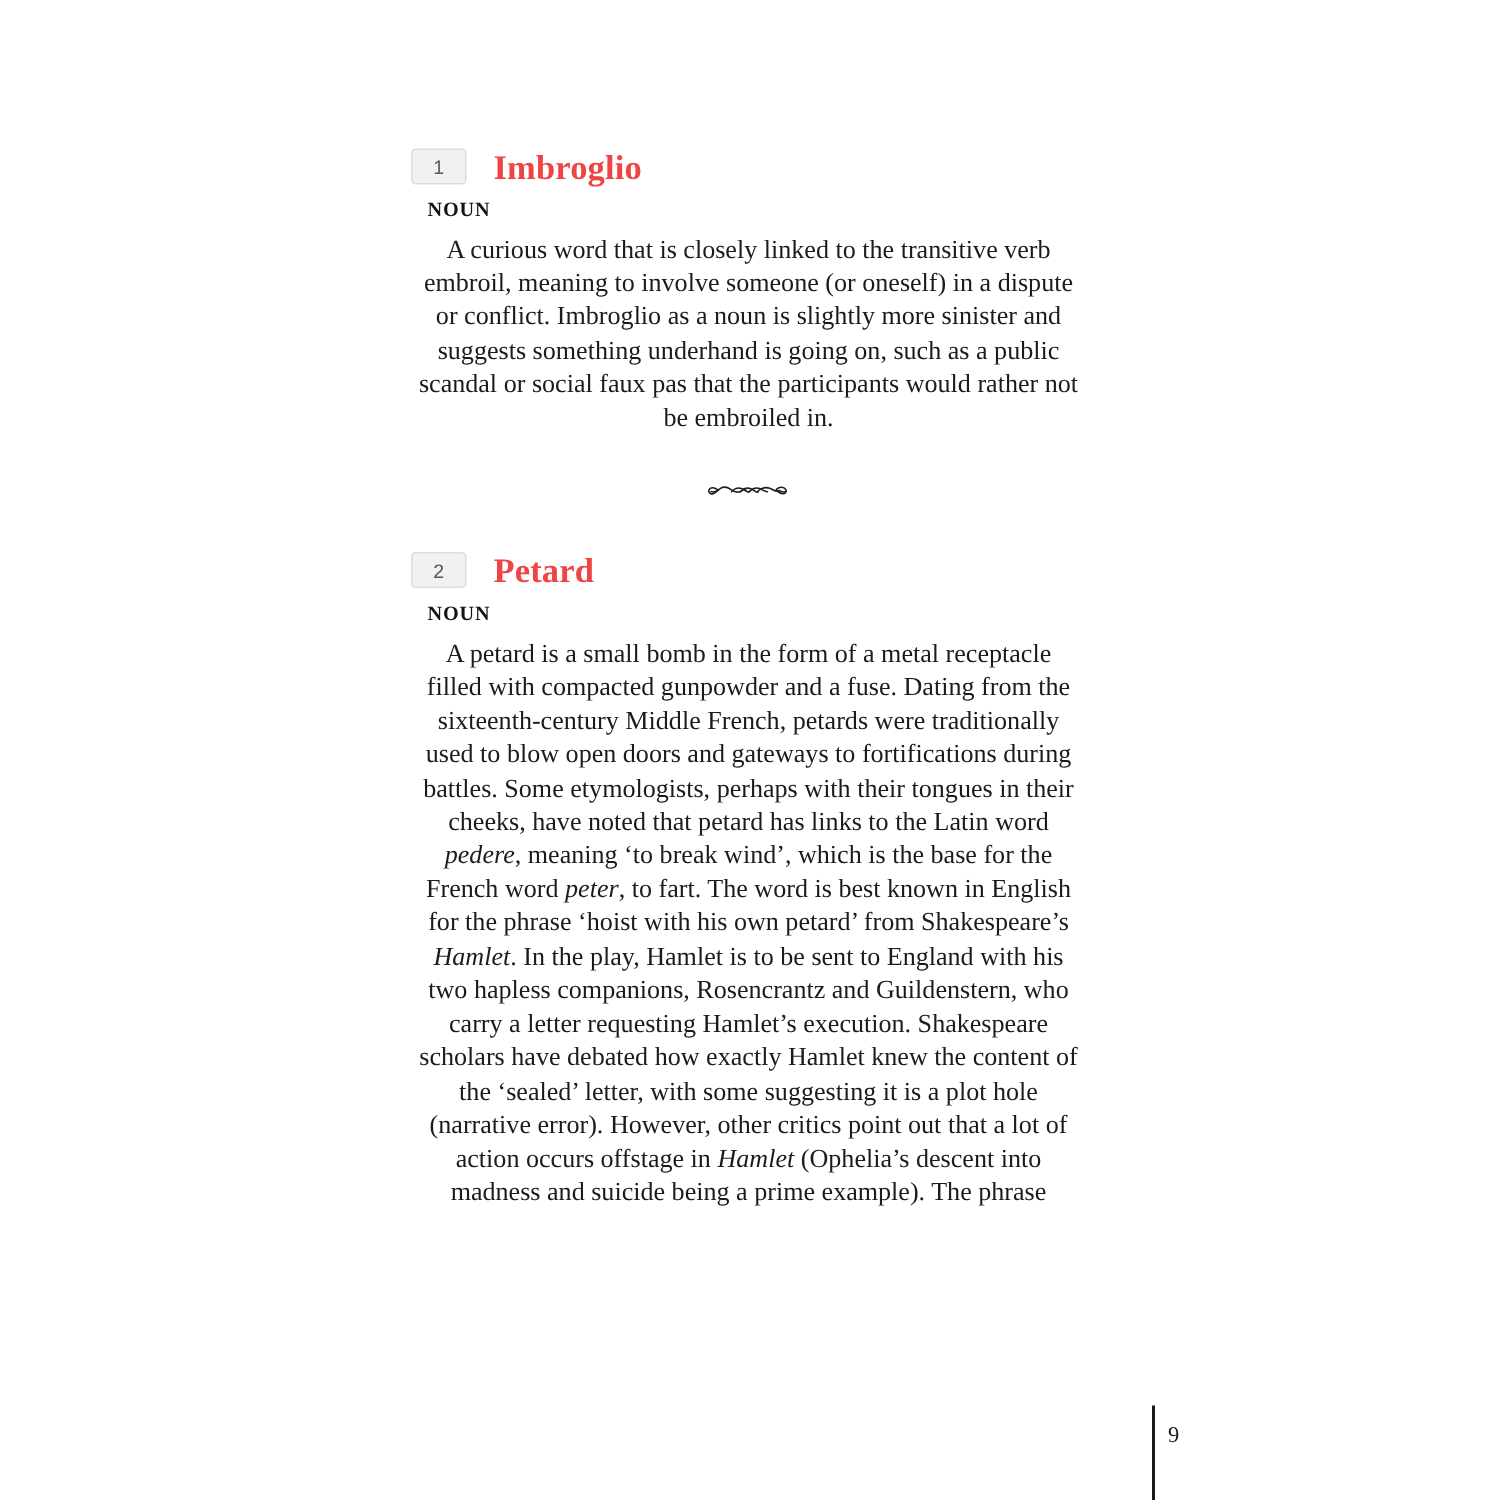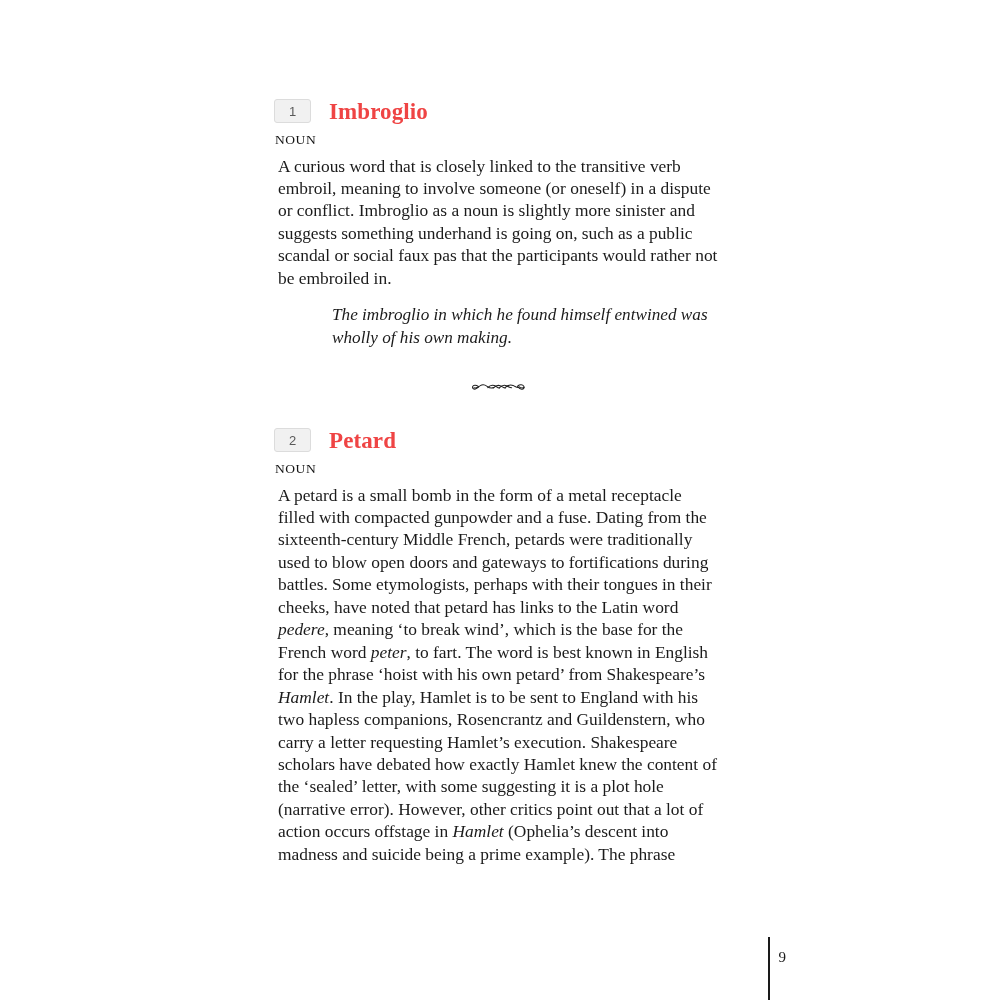--- a/index.html
+++ b/index.html
@@ -64,33 +64,33 @@
     font-size: 23px;
     font-weight: bold;
     letter-spacing: 0.1px;
     line-height: 1;
     color: #ef4444;
     white-space: nowrap;
   }
 
   .pos-label {
     font-size: 13.5px;
-    font-weight: normal;
+    font-weight: bold;
     letter-spacing: 0.55px;
     color: #141414;
     line-height: 1;
-    margin: 7px 0 8px 1px;
+    margin: 7px 0 8px 11px;
   }
 
   .body-text {
     font-size: 17.4px;
     line-height: 22.45px;
     color: #1b1b1b;
     margin: 4px;
-    text-align: left;
+    text-align: center;
     hyphens: none;
   }
   .body-text i, .quote i { }
 
   .quote {
     margin: 15px 0 0 58px;
     font-size: 17.2px;
     line-height: 22.4px;
     font-style: italic;
     color: #1b1b1b;
@@ -139,21 +139,20 @@
 
   <div class="column">
 
     <section class="entry">
       <div class="entry-head">
         <div class="num-badge">1</div>
         <h2 class="entry-title">Imbroglio</h2>
       </div>
       <div class="pos-label">NOUN</div>
       <p class="body-text">A curious word that is closely linked to the transitive verb embroil, meaning to involve someone (or oneself) in a dispute or conflict. Imbroglio as a noun is slightly more sinister and suggests something underhand is going on, such as a public scandal or social faux pas that the participants would rather not be embroiled in.</p>
-      <p class="quote">The imbroglio in which he found himself entwined was wholly of his own making.</p>
     </section>
 
     <div class="ornament">
       <svg width="56" height="16" viewBox="0 0 112 32" aria-hidden="true">
         <g fill="none" stroke="#1f1f1f" stroke-width="2.1" stroke-linecap="round">
           <path d="M14.5 16.8 C10 13.2 4.5 13.6 3.2 17.4 C2.2 20.6 5.4 23.2 8.8 22.2 C12.4 21.1 14.8 17.6 18.6 15.2
                    C23.4 12.2 28.4 13.8 32.2 16.6 C36.4 19.7 40.6 21.6 45.2 19.1"></path>
           <path d="M33.6 19.4 C37 15.6 41.8 13.6 46.6 15.2 C50.4 16.4 52.6 19.4 56.4 20.2"></path>
           <path d="M45.0 19.9 C48.8 15.8 53.6 13.8 58.4 15.4 C62.4 16.8 64.6 19.8 68.6 20.2"></path>
           <path d="M56.6 19.8 C60.6 15.6 65.8 13.6 70.8 15.4 C75.0 16.9 77.4 19.9 81.4 19.6"></path>

